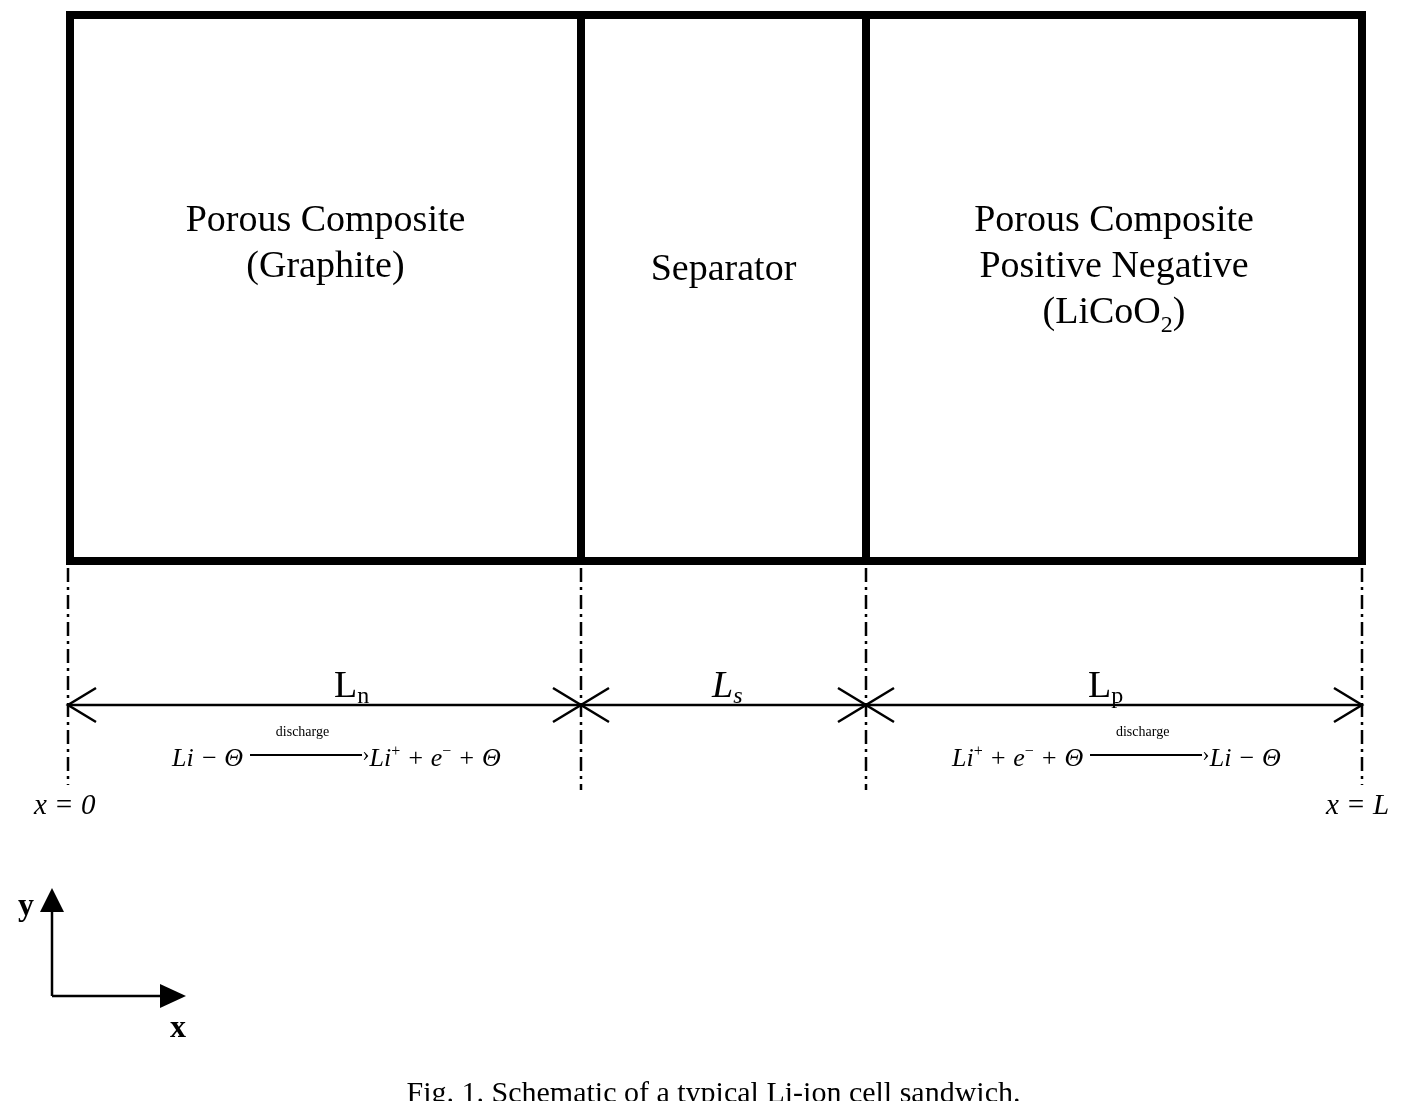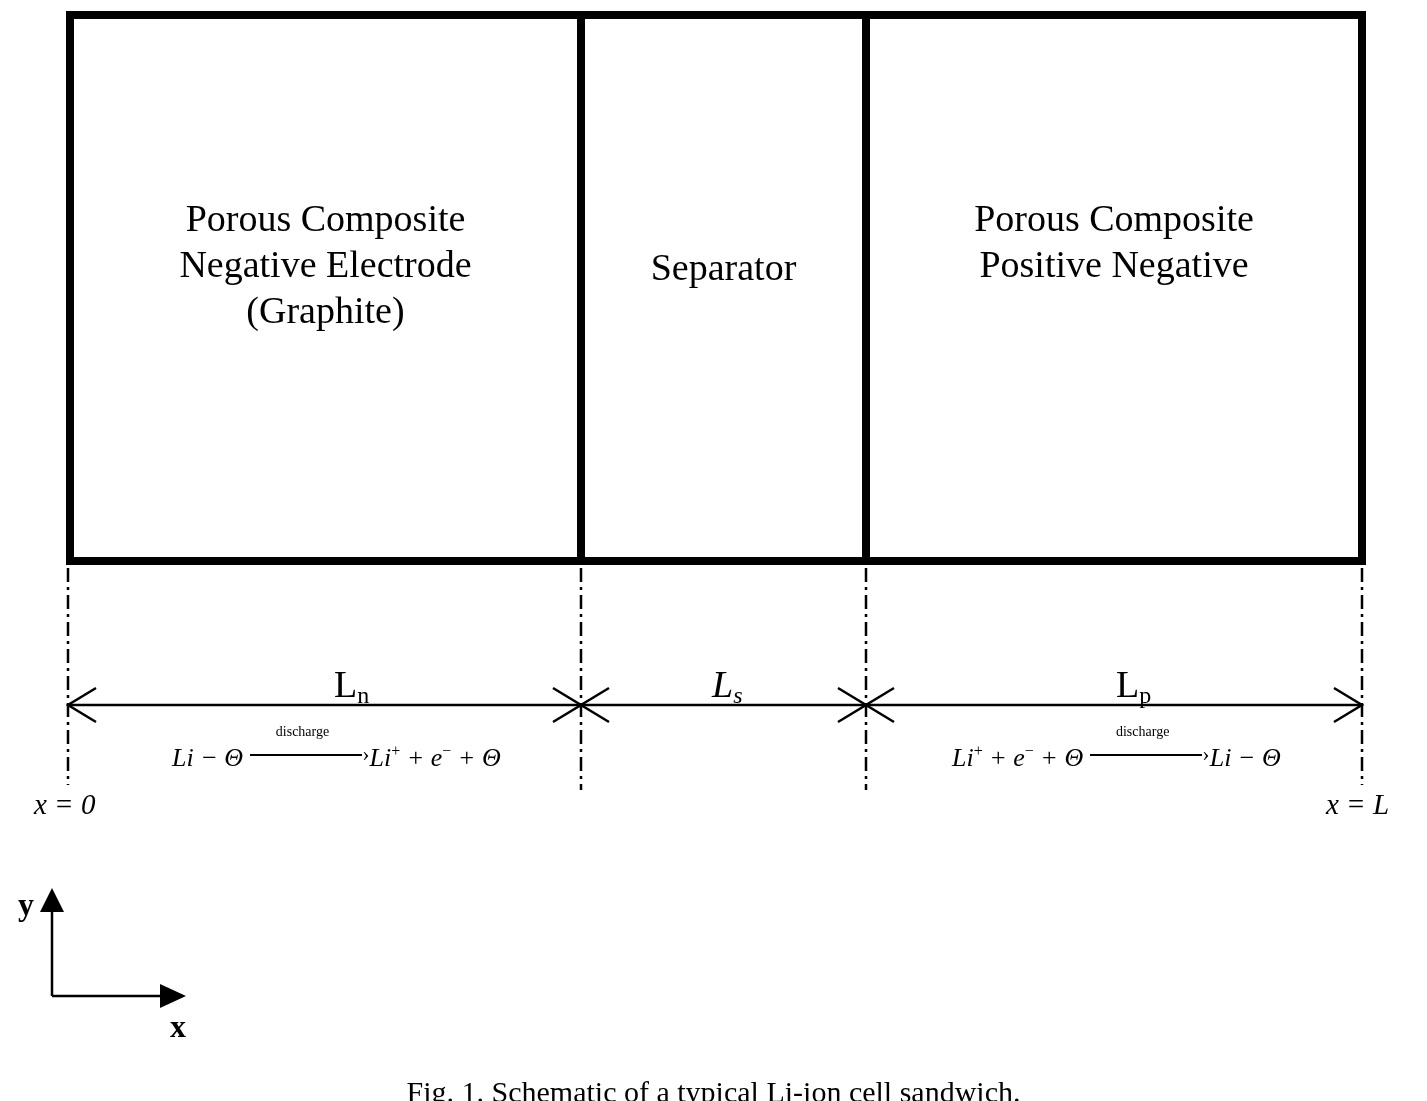--- a/index.html
+++ b/index.html
@@ -23,31 +23,31 @@
   .xpos { position:absolute; font-size:29px; font-style:italic; }
   .ax { position:absolute; font-size:32px; font-weight:bold; }
   .caption { position:absolute; top:1075px; left:0; width:1427px; text-align:center; font-size:30px; }
 </style>
 </head>
 <body>
 
 <div class="region" id="neg">
   <div class="label">
     <div>Porous Composite</div>
-    <div>Negative Electrode</div>
     <div>(Graphite)</div>
   </div>
 </div>
 <div class="region" id="sep">
   <div class="label">Separator</div>
 </div>
 <div class="region" id="pos">
   <div class="label">
     <div>Porous Composite</div>
     <div>Positive Negative</div>
+    <div><span>(LiCoO</span><sub style="font-size:24px">2</sub><span>)</span></div>
   </div>
 </div>
 
 <svg class="overlay" width="1427" height="1101">
   <g stroke="#000" stroke-width="2.5" stroke-dasharray="14,5,3,5" fill="none">
     <line x1="68" y1="568" x2="68" y2="785"></line>
     <line x1="581" y1="568" x2="581" y2="790"></line>
     <line x1="866" y1="568" x2="866" y2="790"></line>
     <line x1="1362" y1="568" x2="1362" y2="785"></line>
   </g>
@@ -63,21 +63,21 @@
   <g>
     <line x1="52" y1="996" x2="52" y2="905" stroke="#000" stroke-width="2.5"></line>
     <polygon points="52,888 40,912 64,912" fill="#000"></polygon>
     <line x1="52" y1="996" x2="165" y2="996" stroke="#000" stroke-width="2.5"></line>
     <polygon points="186,996 160,984 160,1008" fill="#000"></polygon>
   </g>
 </svg>
 
 <div class="dim" style="left:310px; top:662px;margin-left:24px;"><span>L</span><sub>n</sub></div>
 <div class="dim" style="left:712px; top:662px;font-style:italic;"><span>L</span><sub>s</sub></div>
-<div class="dim" style="left:1088px; top:662px;margin-left:28px;"><span>L</span><sub>p</sub></div>
+<div class="dim" style="left:1088px; top:662px;"><span>L</span><sub>p</sub></div>
 
 <div class="eq" style="left:172px; top:742px;">
   <span>Li − Θ</span>
   <span class="rx"><span class="dis">discharge</span><span class="line"></span><span class="head">›</span></span><span>Li</span><sup>+</sup><span> + e</span><sup>−</sup><span> + Θ</span>
 </div>
 <div class="eq" style="left:952px; top:742px;">
   <span>Li</span><sup>+</sup><span> + e</span><sup>−</sup><span> + Θ</span>
   <span class="rx"><span class="dis">discharge</span><span class="line"></span><span class="head">›</span></span><span>Li − Θ</span>
 </div>
 

